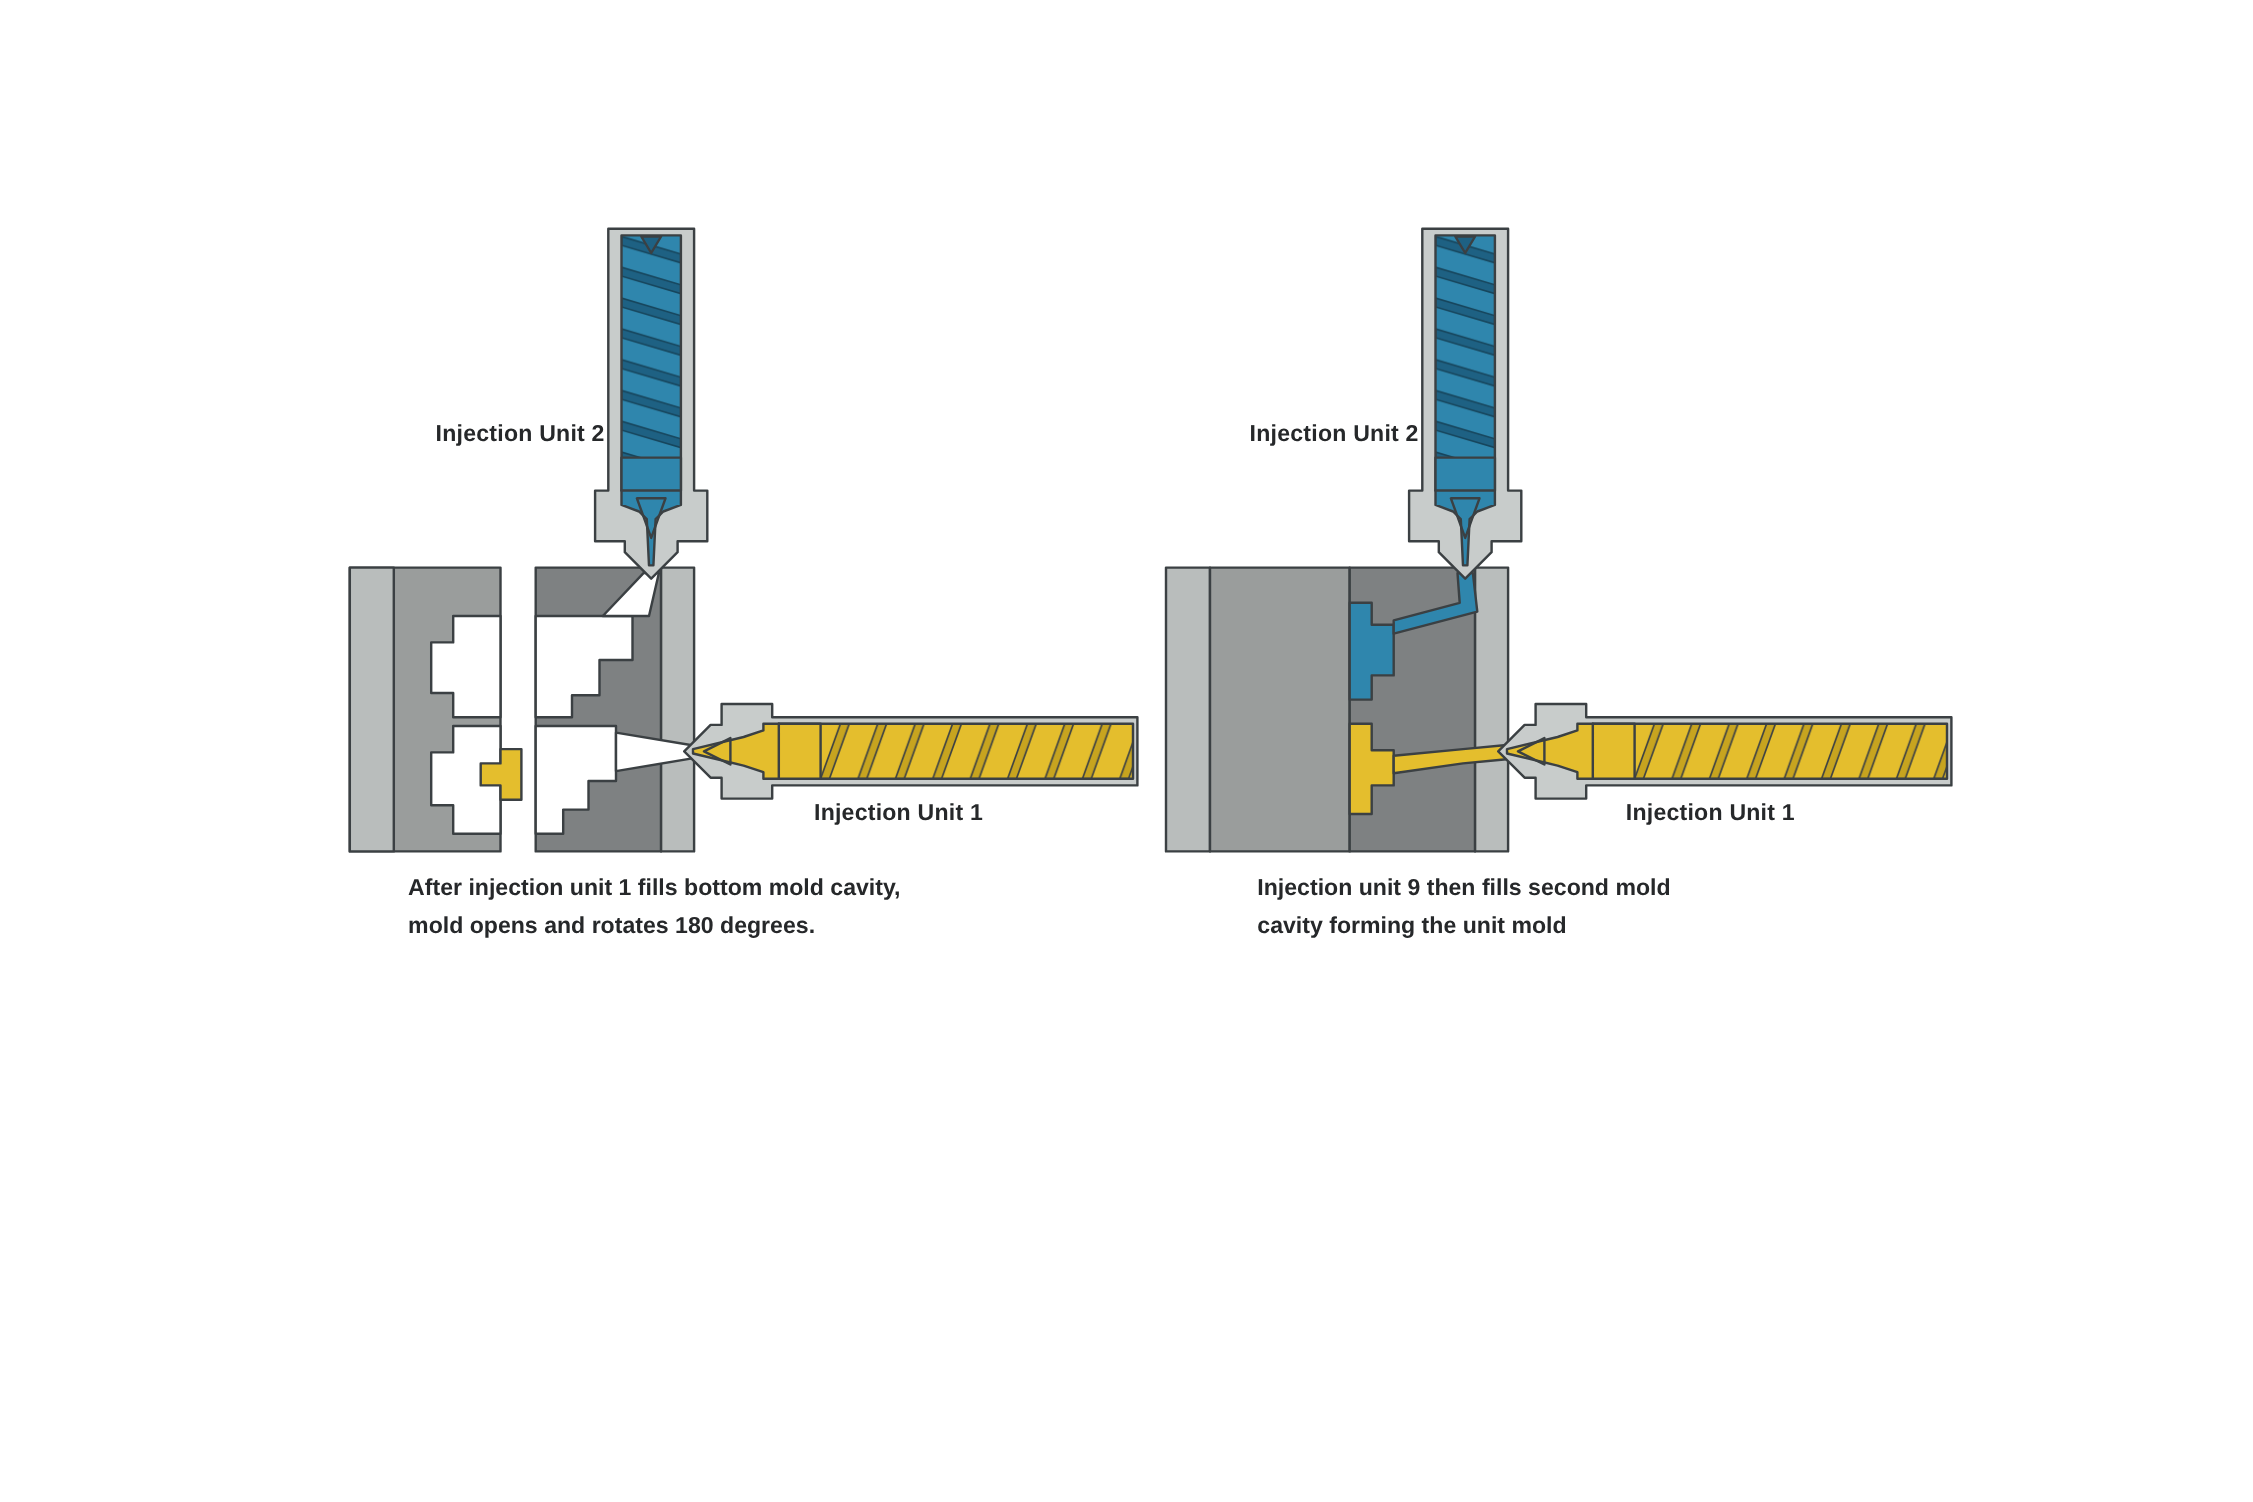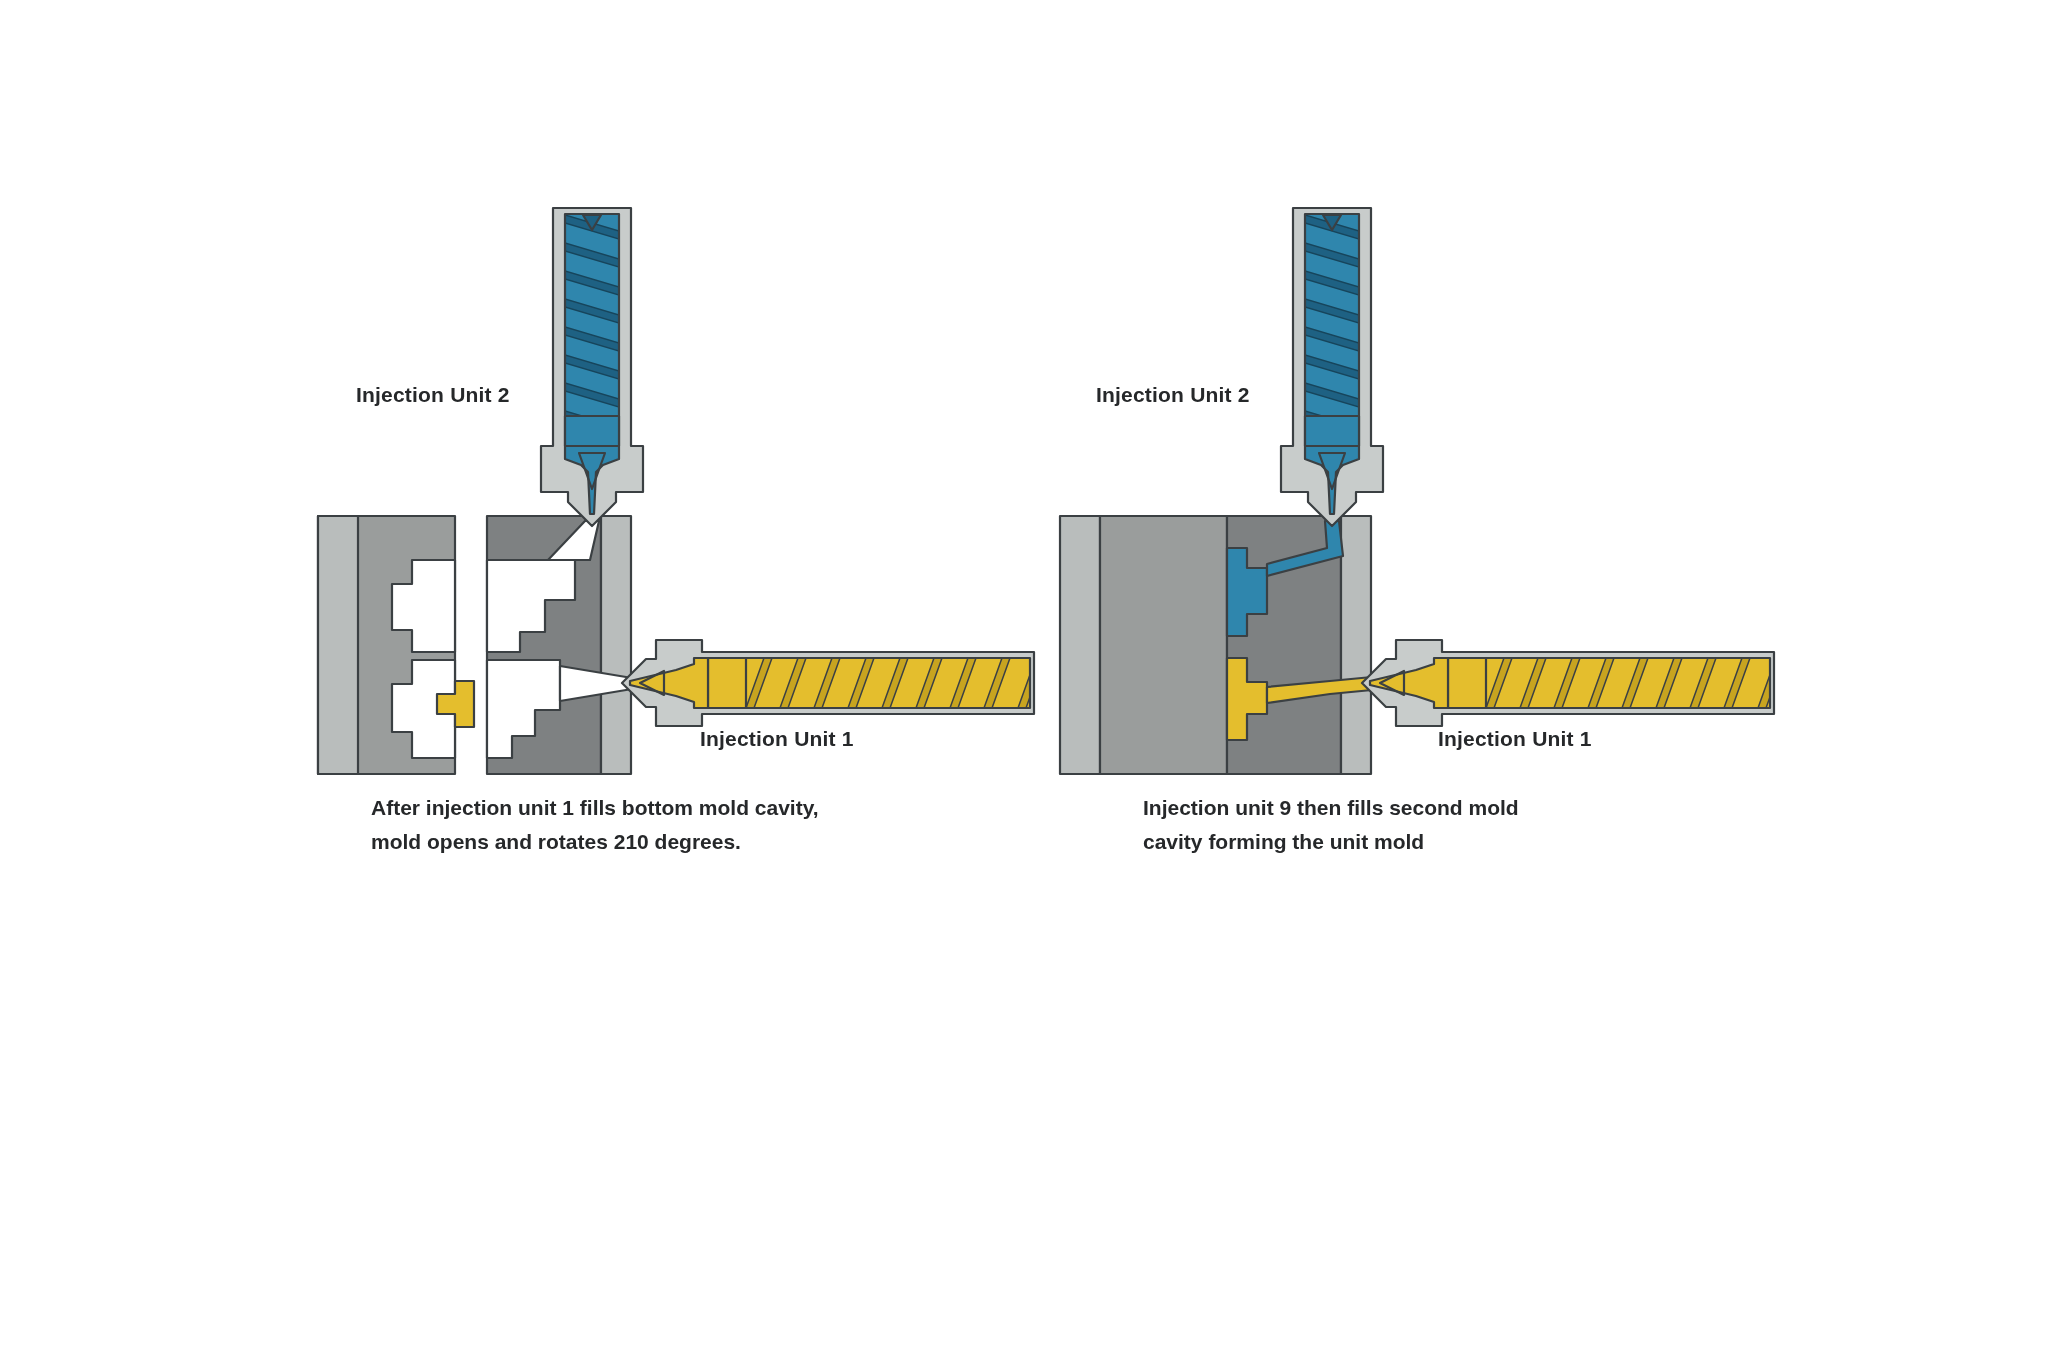--- a/index.html
+++ b/index.html
@@ -1,20 +1,20 @@
 <!DOCTYPE html>
 <html style="--background: #FFFFFF; --blue: #2F86AD; --blue_dark: #1E6183; --blue_ink: #16455C; --yellow: #E4BE2D; --yellow_dark: #C7A41F; --gray_light: #C8CCCB; --gray_mid: #9A9D9C; --gray_dark: #7E8182; --gray_plate: #B9BDBC; --ink: #3B4043; --text: #26282A;"><head>
 <meta charset="utf-8">
 <title>Diagram</title>
 <style>
   html,body{margin:0;padding:0;background:#fff;}
   .stage{position:relative;width:2048px;height:1365px;background:var(--background,#fff);overflow:hidden;
          font-family:"Liberation Sans",sans-serif;}
   .lbl{position:absolute;font-weight:700;font-size:21px;color:var(--text,#26282A);
-       letter-spacing:.2px;white-space:nowrap;}
+       letter-spacing:.2px;white-space:nowrap;margin-left:40px;}
   .cap{position:absolute;font-weight:700;font-size:21px;color:var(--text,#26282A);
        line-height:1.6;white-space:nowrap;margin-left:45px;}
   svg{position:absolute;left:0;top:0;}
   .f-white{fill:#FFFFFF;}
   .f-blue{fill:var(--blue,#2F86AD);}
   .f-blued{fill:var(--blue_dark,#1E6183);}
   .f-yellow{fill:var(--yellow,#E4BE2D);}
   .f-g1{fill:var(--gray_light,#C8CCCB);}
   .f-g2{fill:var(--gray_mid,#9A9D9C);}
   .f-g3{fill:var(--gray_dark,#7E8182);}
@@ -96,21 +96,21 @@
   </svg>
 
   <div class="lbl" style="left:356px;top:383px">Injection Unit 2</div>
   <div class="lbl" style="left:700px;top:727px">Injection Unit 1</div>
 
   <div class="lbl" style="left:1096px;top:383px">Injection Unit 2</div>
   <div class="lbl" style="left:1438px;top:727px">Injection Unit 1</div>
 
   <div class="cap" style="left:326px;top:791px">
     <div>After injection unit 1 fills bottom mold cavity,</div>
-    <div>mold opens and rotates 210 degrees.</div>
+    <div>mold opens and rotates 180 degrees.</div>
   </div>
 
   <div class="cap" style="left:1098px;top:791px">
     <div>Injection unit 9 then fills second mold</div>
     <div>cavity forming the unit mold</div>
   </div>
 
 </div>
 
 </body></html>

